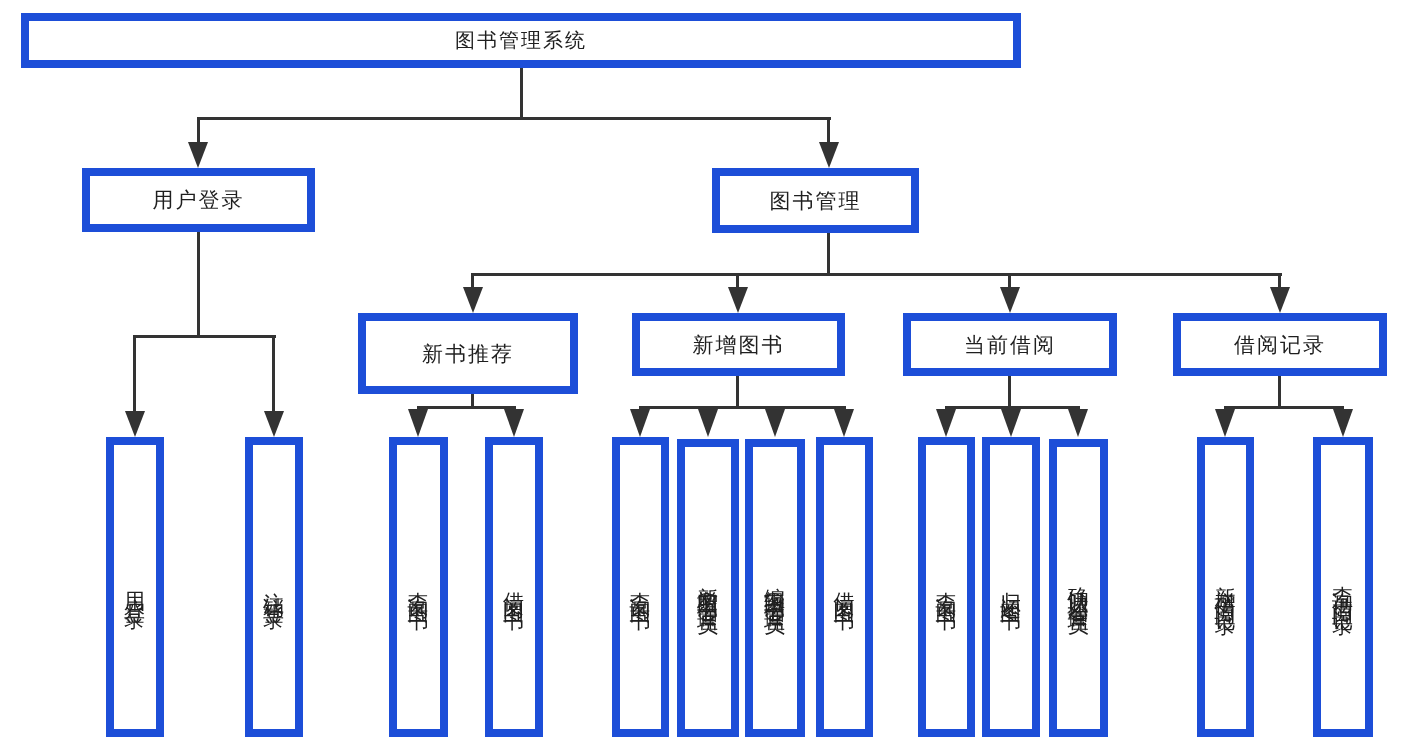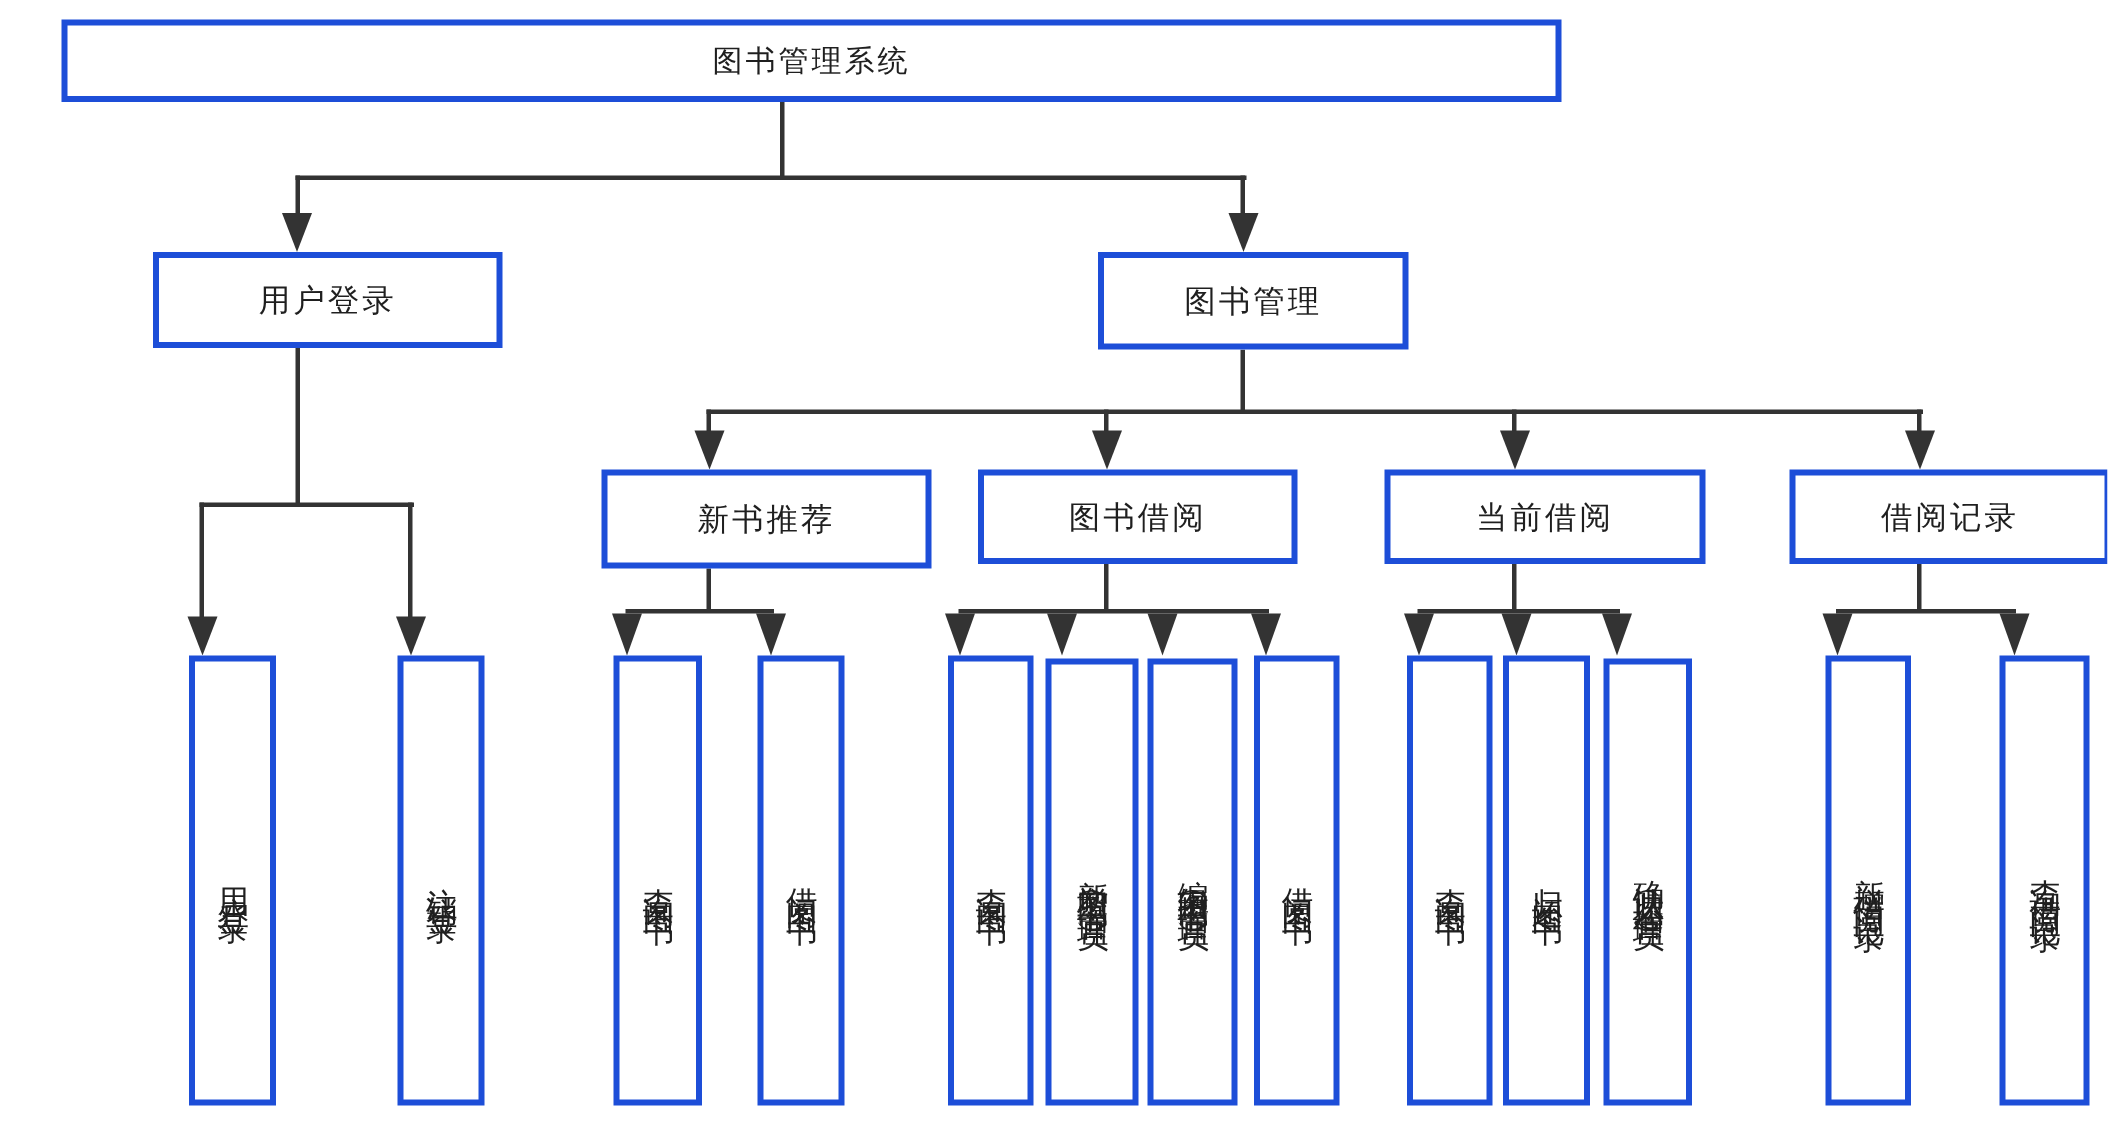--- a/index.html
+++ b/index.html
@@ -6,29 +6,28 @@
   .stage{
     position:relative;
     width:1405px;height:747px;
     background:#ffffff;
     font-family:"Liberation Sans","DejaVu Sans",sans-serif;
     overflow:hidden;
   }
   .box{
     position:absolute;
     box-sizing:border-box;
-    border:4px solid #1d4ed8;
+    border:8px solid #1d4ed8;
     background:#ffffff;
     display:flex;
     align-items:center;
     justify-content:center;
     color:#1f1f1f;
     font-size:21px;
     letter-spacing:2px;
-    margin-left:20px;
   }
   .vbox{
     writing-mode:vertical-rl;
     letter-spacing:6px;
     font-size:21px;
     line-height:1.0;
   }
   .vline{position:absolute;width:3px;background:#333333;}
   .hline{position:absolute;height:3px;background:#333333;}
   .arrow{
@@ -105,25 +104,25 @@
   </div>
 
   <div class="box" style="left:82px;top:168px;width:233px;height:64px">
     <span>用户登录</span>
   </div>
 
   <div class="box" style="left:712px;top:168px;width:207px;height:65px">
     <span>图书管理</span>
   </div>
 
-  <div class="box" style="left:381px;top:313px;width:220px;height:66px">
+  <div class="box" style="left:358px;top:313px;width:220px;height:81px">
     <span>新书推荐</span>
   </div>
   <div class="box" style="left:632px;top:313px;width:213px;height:63px">
-    <span>图书借阅</span>
+    <span>新增图书</span>
   </div>
   <div class="box" style="left:1173px;top:313px;width:214px;height:63px">
     <span>借阅记录</span>
   </div>
   <div class="box" style="left:903px;top:313px;width:214px;height:63px">
     <span>当前借阅</span>
   </div>
 
   <div class="box vbox" style="left:106px;top:437px;width:58px;height:300px">
     <span>用户登录</span>

